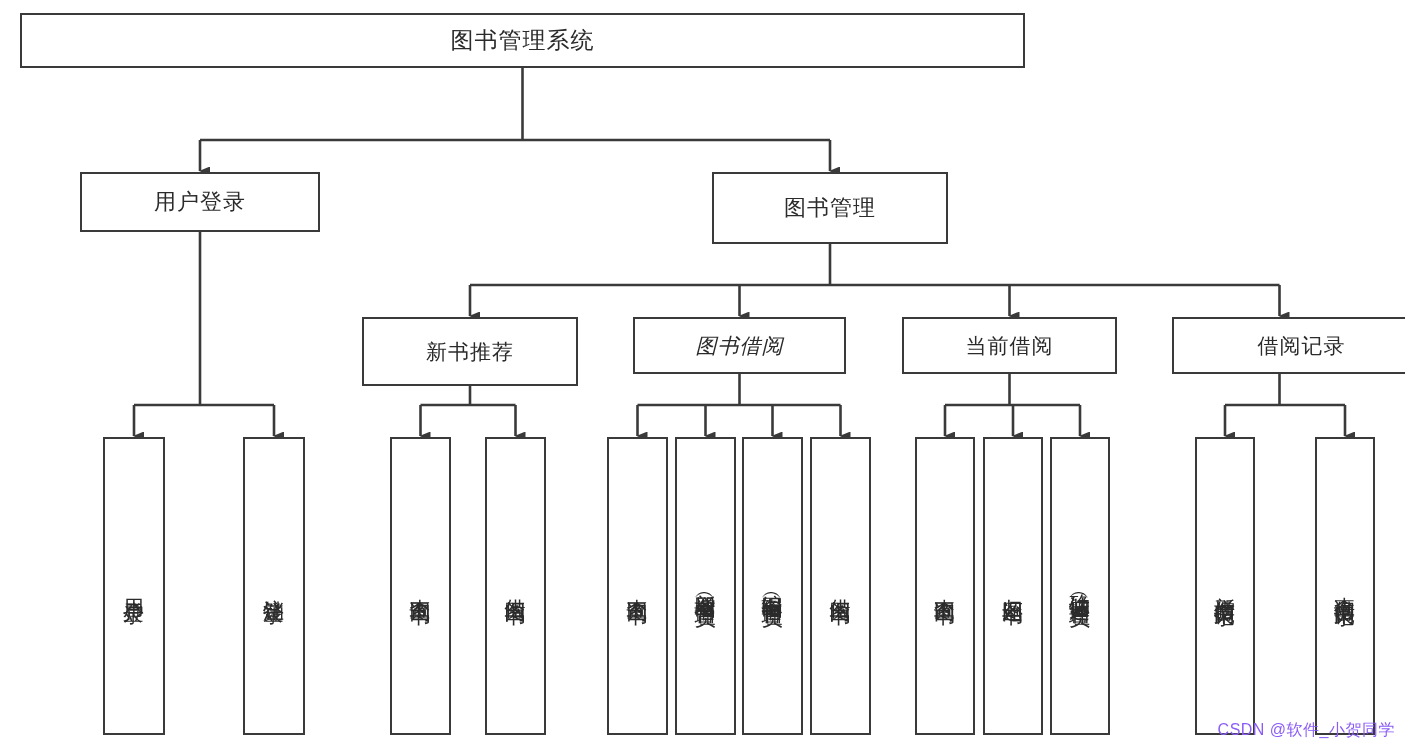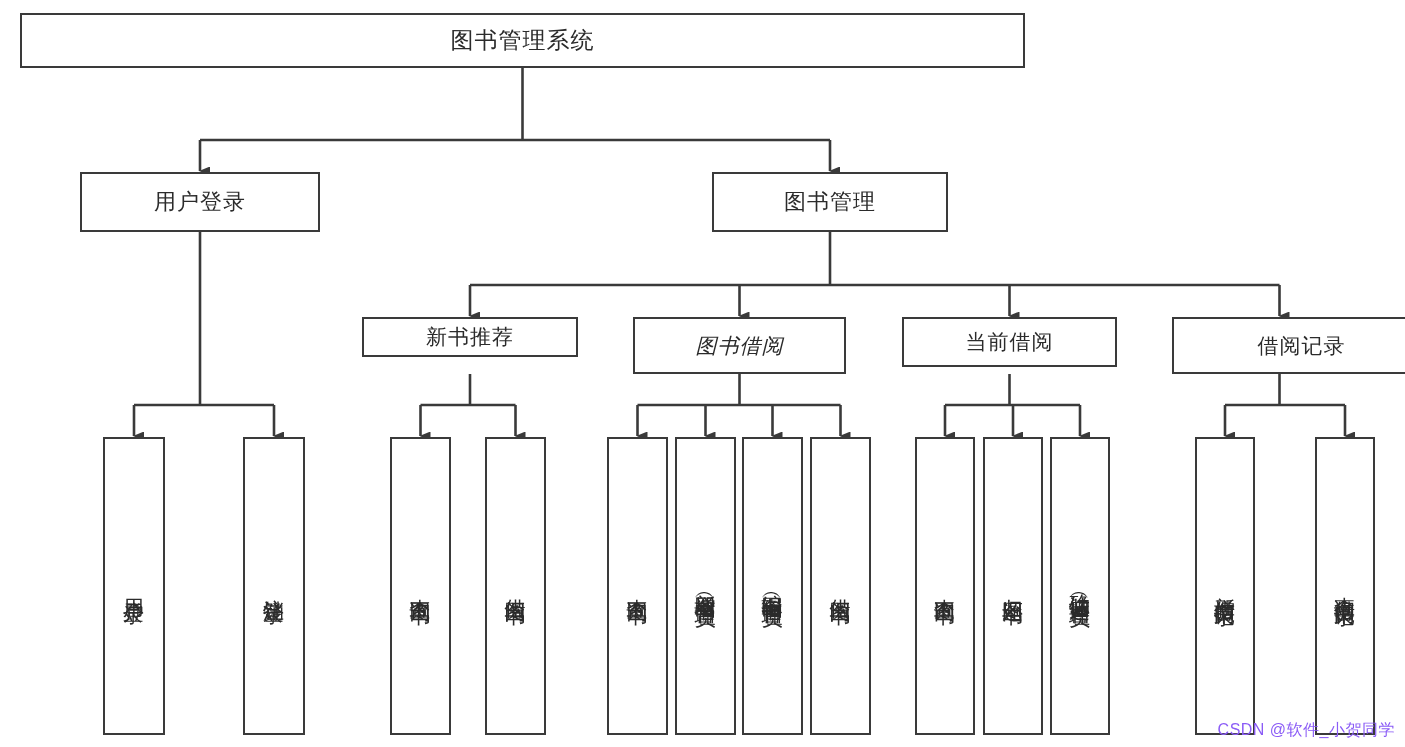--- a/index.html
+++ b/index.html
@@ -114,30 +114,30 @@
       </g>
   </svg>
 
   <div id="node-layer">
       <div class="node level-0" style="left: 20px; top: 13px; width: 1005px; height: 55px;">
         <span class="hlabel">图书管理系统</span>
       </div>
       <div class="node level-1" style="left: 80px; top: 172px; width: 240px; height: 60px;">
         <span class="hlabel">用户登录</span>
       </div>
-      <div class="node level-1" style="left: 712px; top: 172px; width: 236px; height: 60px;">
+      <div class="node level-1" style="left: 712px; top: 172px; width: 236px; height: 72px;">
         <span class="hlabel">图书管理</span>
       </div>
-      <div class="node level-2" style="left: 362px; top: 317px; width: 216px; height: 40px;">
+      <div class="node level-2" style="left: 362px; top: 317px; width: 216px; height: 69px;">
         <span class="hlabel">新书推荐</span>
       </div>
       <div class="node level-2" style="left: 633px; top: 317px; width: 213px; height: 57px; font-style: italic;">
         <span class="hlabel">图书借阅</span>
       </div>
-      <div class="node level-2" style="left: 902px; top: 317px; width: 215px; height: 50px;">
+      <div class="node level-2" style="left: 902px; top: 317px; width: 215px; height: 57px;">
         <span class="hlabel">当前借阅</span>
       </div>
       <div class="node level-2" style="left: 1172px; top: 317px; width: 259px; height: 57px;">
         <span class="hlabel">借阅记录</span>
       </div>
       <div class="node leaf" style="left: 103px; top: 437px; width: 62px; height: 298px;">
         <span class="vlabel">用户登录</span>
       </div>
       <div class="node leaf" style="left: 243px; top: 437px; width: 62px; height: 298px;">
         <span class="vlabel">注销登录</span>

